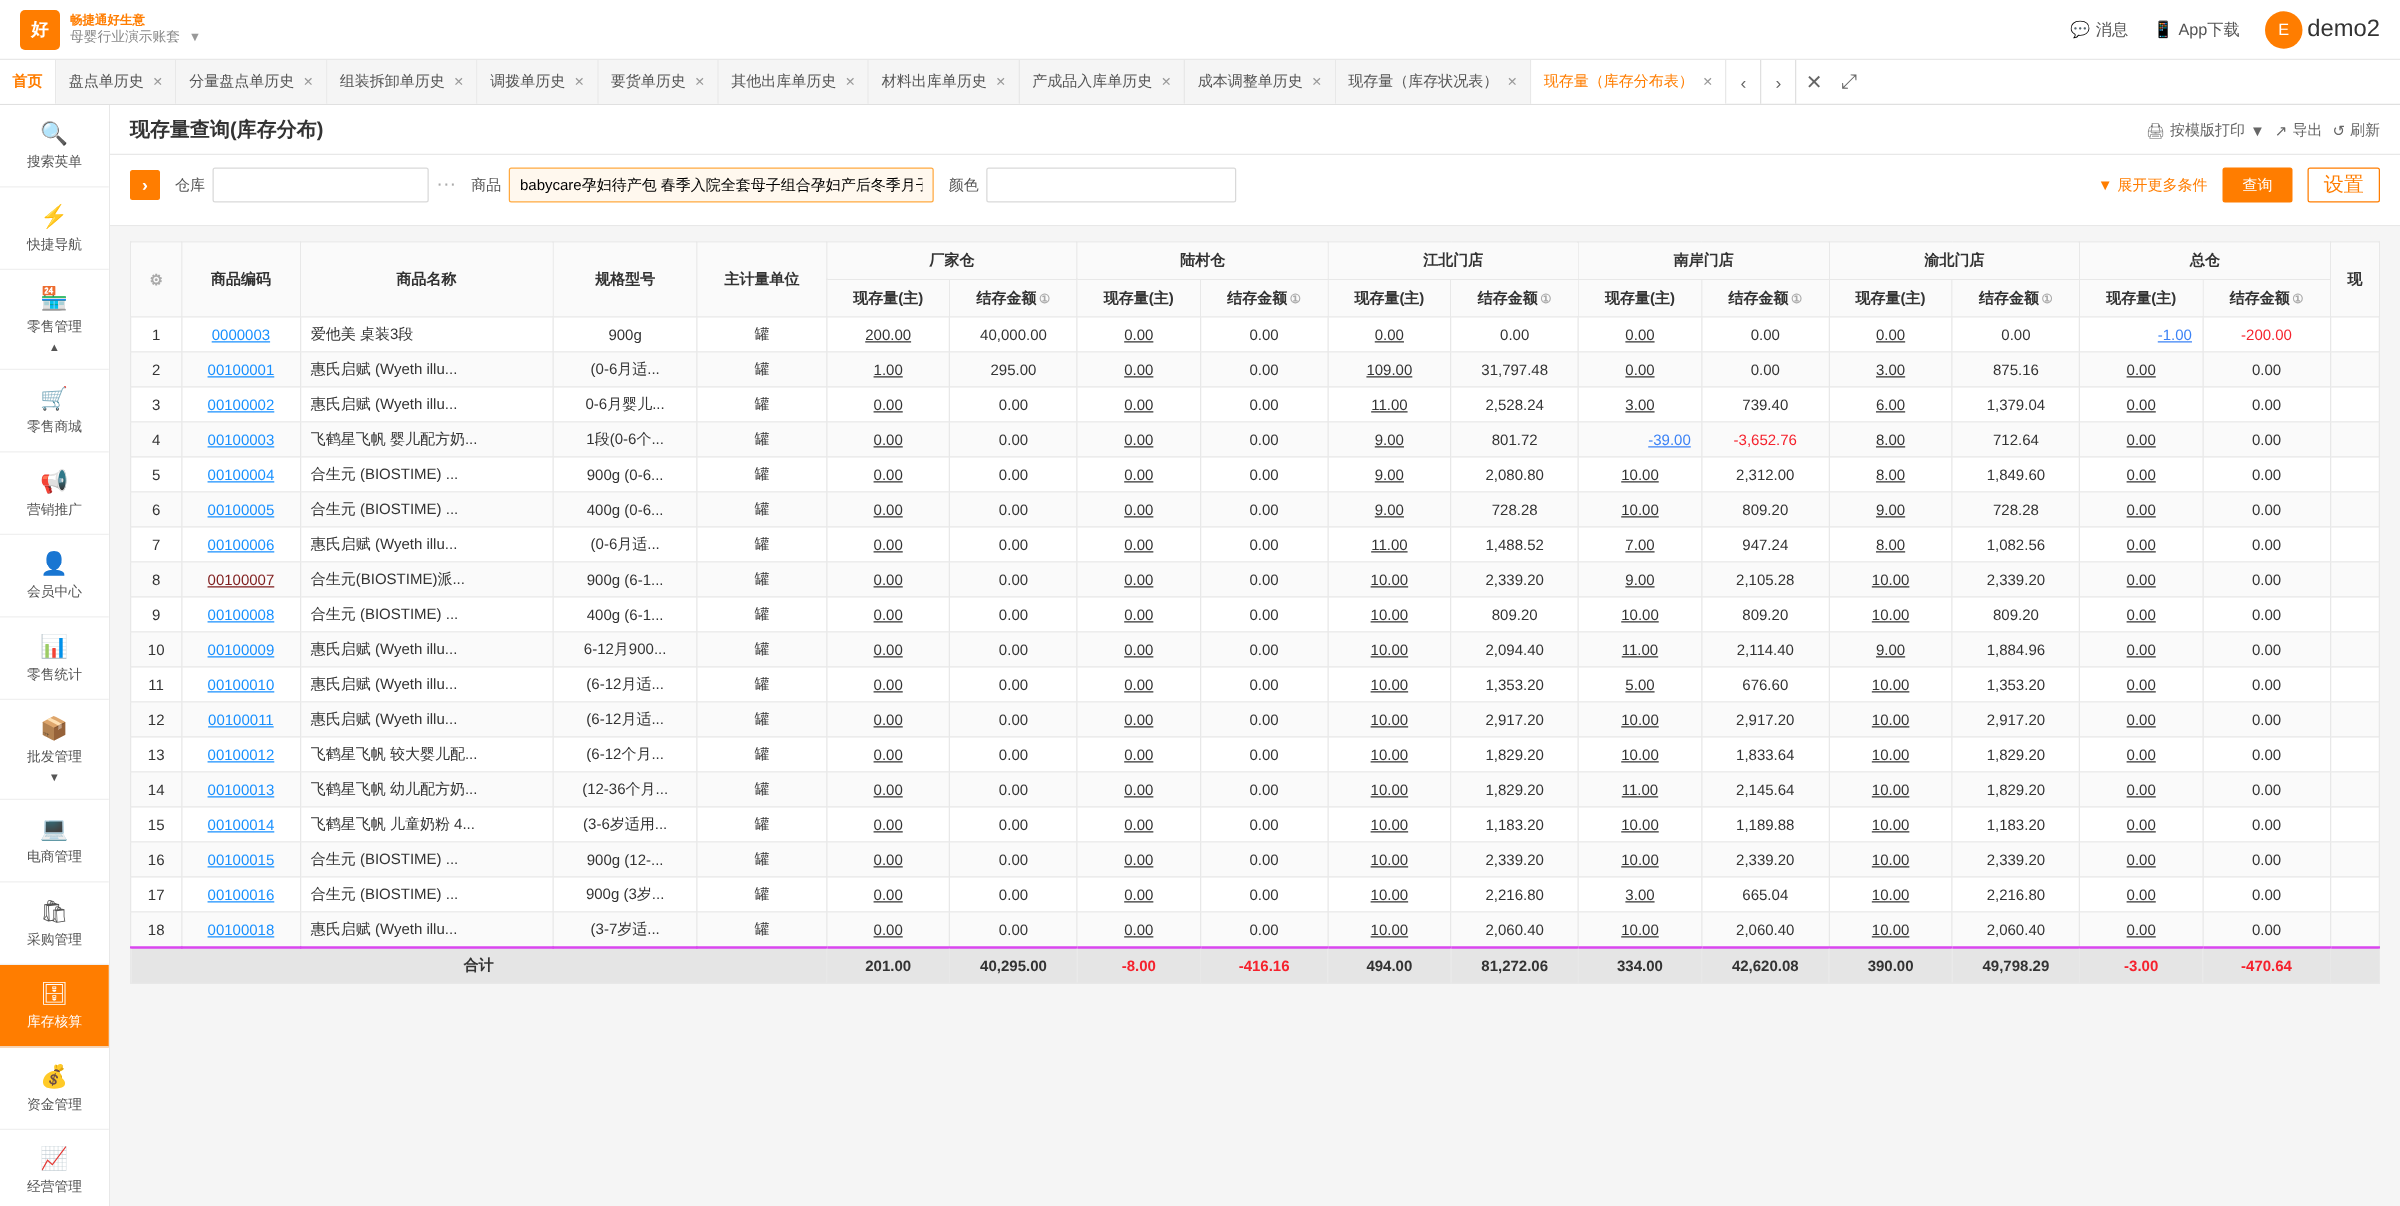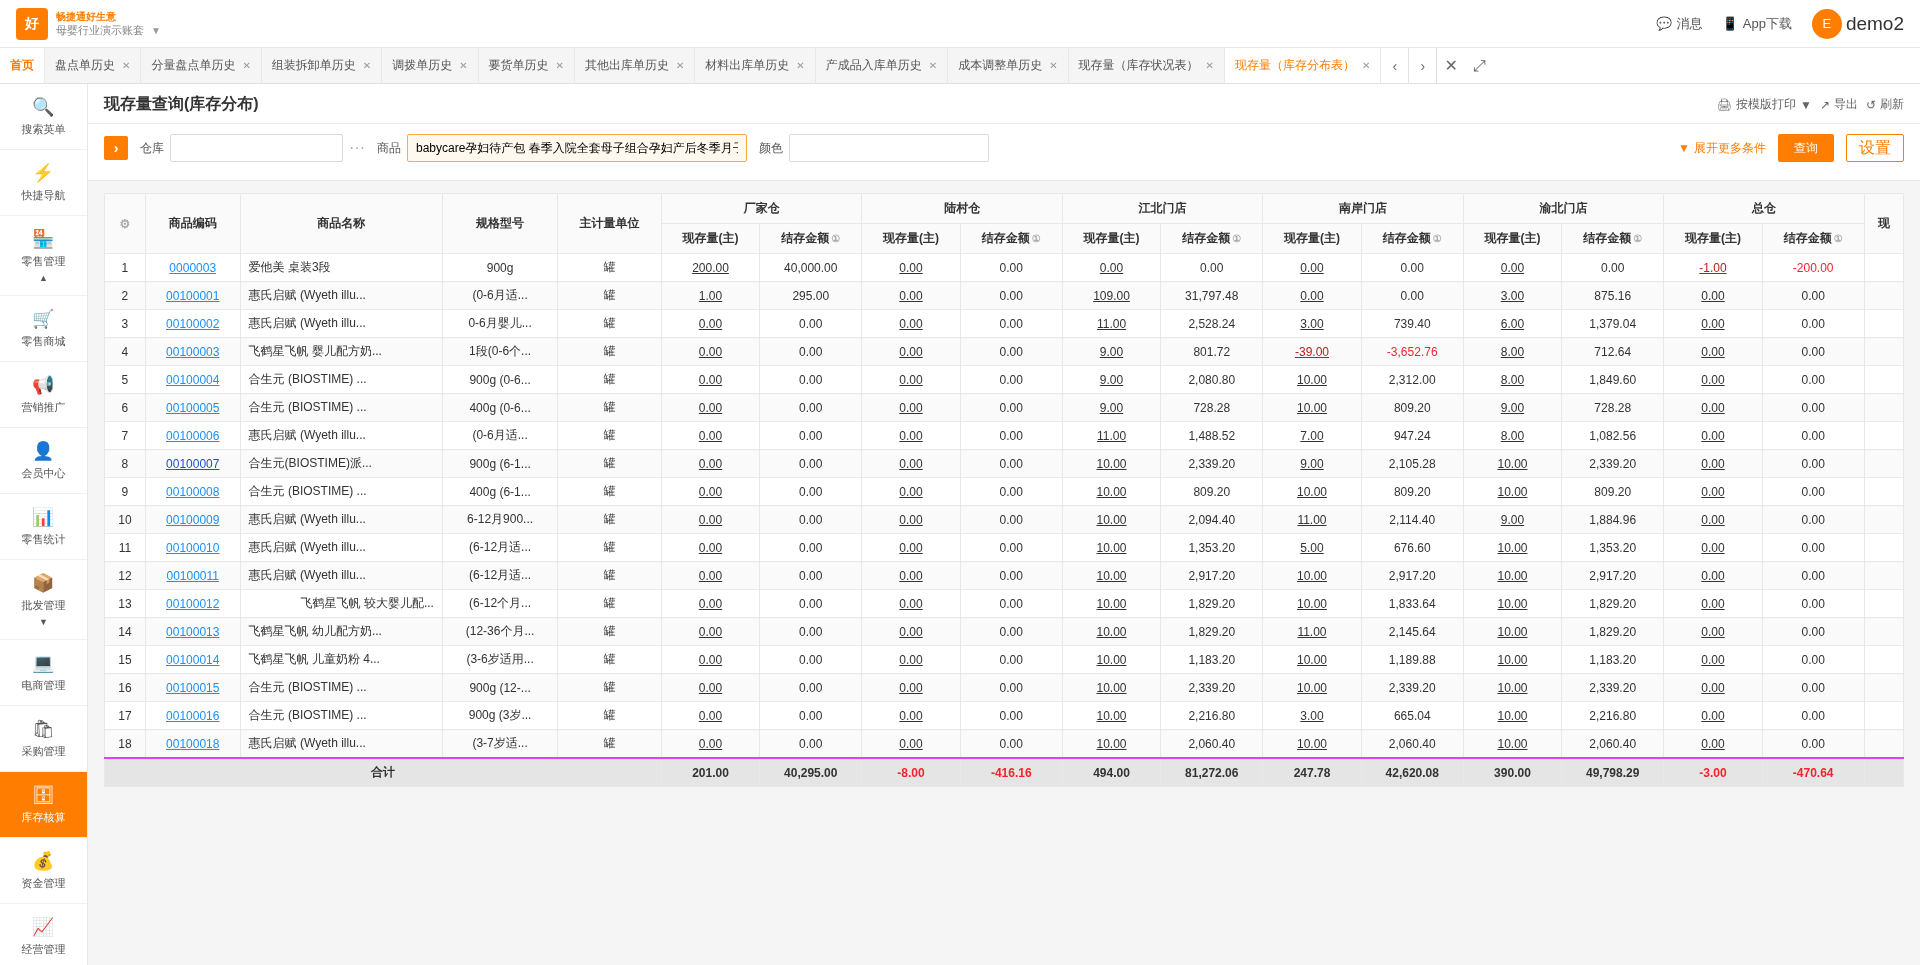--- a/index.html
+++ b/index.html
@@ -57,21 +57,21 @@
     .search-btn { height: 28px; padding: 0 16px; background: #ff7d00; color: #fff; border: none; border-radius: 2px; cursor: pointer; font-size: 12px; }
     .setting-btn { height: 28px; padding: 0 12px; background: #fff; color: #ff7d00; border: 1px solid #ff7d00; border-radius: 2px; cursor: pointer; font-size: 16px; }
 
     
     .table-wrapper { flex: 1; overflow: auto; padding: 0 16px 16px; background: #f5f5f5; }
     .data-table { width: 100%; border-collapse: collapse; background: #fff; font-size: 12px; margin-top: 12px; }
     .data-table th { background: #fafafa; border: 1px solid #e8e8e8; padding: 6px 8px; text-align: center; font-weight: 600; color: #333; white-space: nowrap; position: sticky; top: 0; z-index: 2; }
     .data-table td { border: 1px solid #e8e8e8; padding: 5px 8px; text-align: center; white-space: nowrap; color: #333; }
     .data-table tr.even td { background: #fafafa; }
     .num-cell { color: #1890ff; text-decoration: underline; cursor: pointer; }
-    .num-cell.negative { color: #b91c1c; }
+    .num-cell.negative { color: #3b82f6; text-align: right; }
     .col-group-header { background: #f0f5ff; }
     .col-group-header2 { background: #f6ffed; }
     .col-group-header3 { background: #fff7e6; }
     .col-group-header4 { background: #fff0f6; }
     .col-group-header5 { background: #e6f7ff; }
     .total-row td { background: #e5e5e5; font-weight: bold; border-top: 2px solid #d946ef; }
     .total-row td.negative { color: #f5222d; }
     .gear-icon { cursor: pointer; color: #aaa; }
     .info-icon { color: #aaa; margin-left: 2px; font-size: 10px; }
     
@@ -409,21 +409,21 @@
     <td class="num-cell">7.00</td>
     <td style="">947.24</td>
     <td class="num-cell">8.00</td>
     <td>1,082.56</td>
     <td class="num-cell">0.00</td>
     <td style="">0.00</td>
     <td></td>
   </tr>
             <tr class="even">
     <td>8</td>
-    <td style="color:#1d4ed8;text-decoration:underline;cursor:pointer">00100007</td>
+    <td style="color:#7f1d1d;text-decoration:underline;cursor:pointer">00100007</td>
     <td style="text-align:left;max-width:160px;overflow:hidden;text-overflow:ellipsis">合生元(BIOSTIME)派...</td>
     <td>900g (6-1...</td>
     <td>罐</td>
     <td class="num-cell">0.00</td>
     <td>0.00</td>
     <td class="num-cell">0.00</td>
     <td>0.00</td>
     <td class="num-cell">10.00</td>
     <td>2,339.20</td>
     <td class="num-cell">9.00</td>
@@ -510,21 +510,21 @@
     <td style="">2,917.20</td>
     <td class="num-cell">10.00</td>
     <td>2,917.20</td>
     <td class="num-cell">0.00</td>
     <td style="">0.00</td>
     <td></td>
   </tr>
             <tr>
     <td>13</td>
     <td style="color:#1890ff;text-decoration:underline;cursor:pointer">00100012</td>
-    <td style="text-align:right;max-width:160px;overflow:hidden;text-overflow:ellipsis">飞鹤星飞帆 较大婴儿配...</td>
+    <td style="text-align:left;max-width:160px;overflow:hidden;text-overflow:ellipsis">飞鹤星飞帆 较大婴儿配...</td>
     <td>(6-12个月...</td>
     <td>罐</td>
     <td class="num-cell">0.00</td>
     <td>0.00</td>
     <td class="num-cell">0.00</td>
     <td>0.00</td>
     <td class="num-cell">10.00</td>
     <td>1,829.20</td>
     <td class="num-cell">10.00</td>
     <td style="">1,833.64</td>
@@ -637,21 +637,21 @@
           </tbody>
         <tfoot>
           <tr class="total-row">
             <td colspan="5">合计</td>
             <td>201.00</td>
             <td>40,295.00</td>
             <td class="negative">-8.00</td>
             <td class="negative">-416.16</td>
             <td>494.00</td>
             <td>81,272.06</td>
-            <td>247.78</td>
+            <td>334.00</td>
             <td>42,620.08</td>
             <td>390.00</td>
             <td>49,798.29</td>
             <td class="negative">-3.00</td>
             <td class="negative">-470.64</td>
             <td></td>
           </tr>
         </tfoot>
       </table>
     </div>

